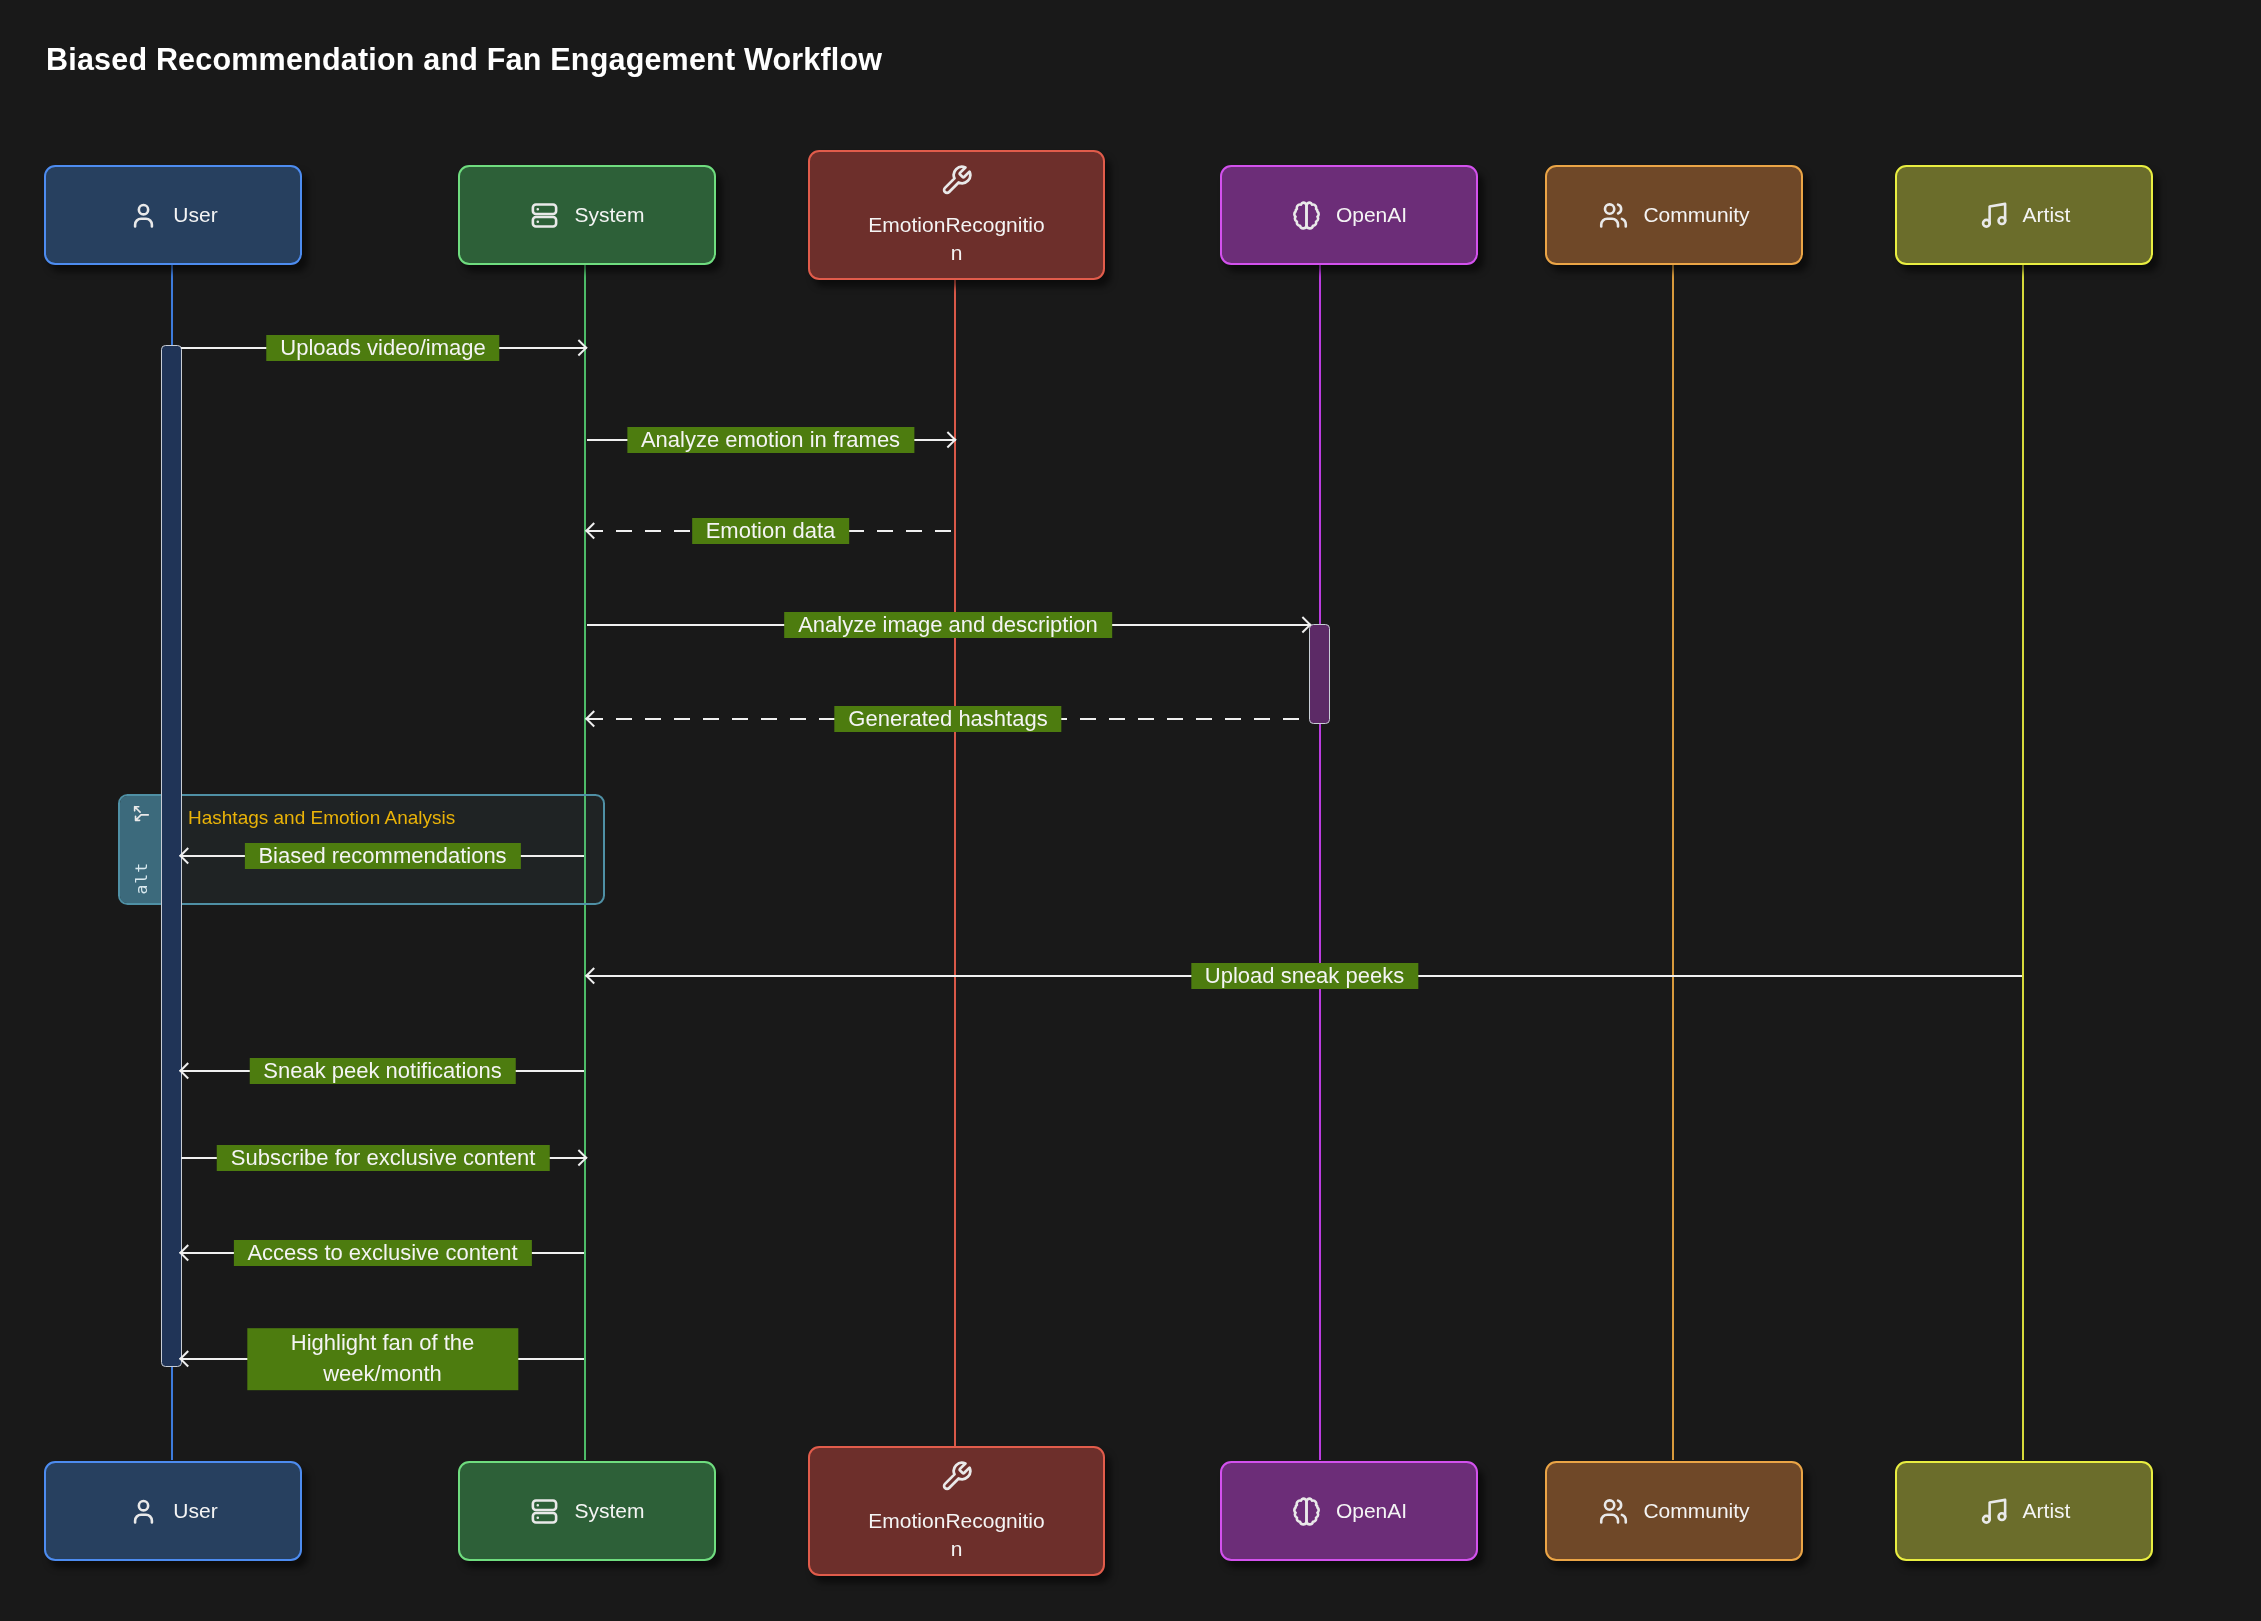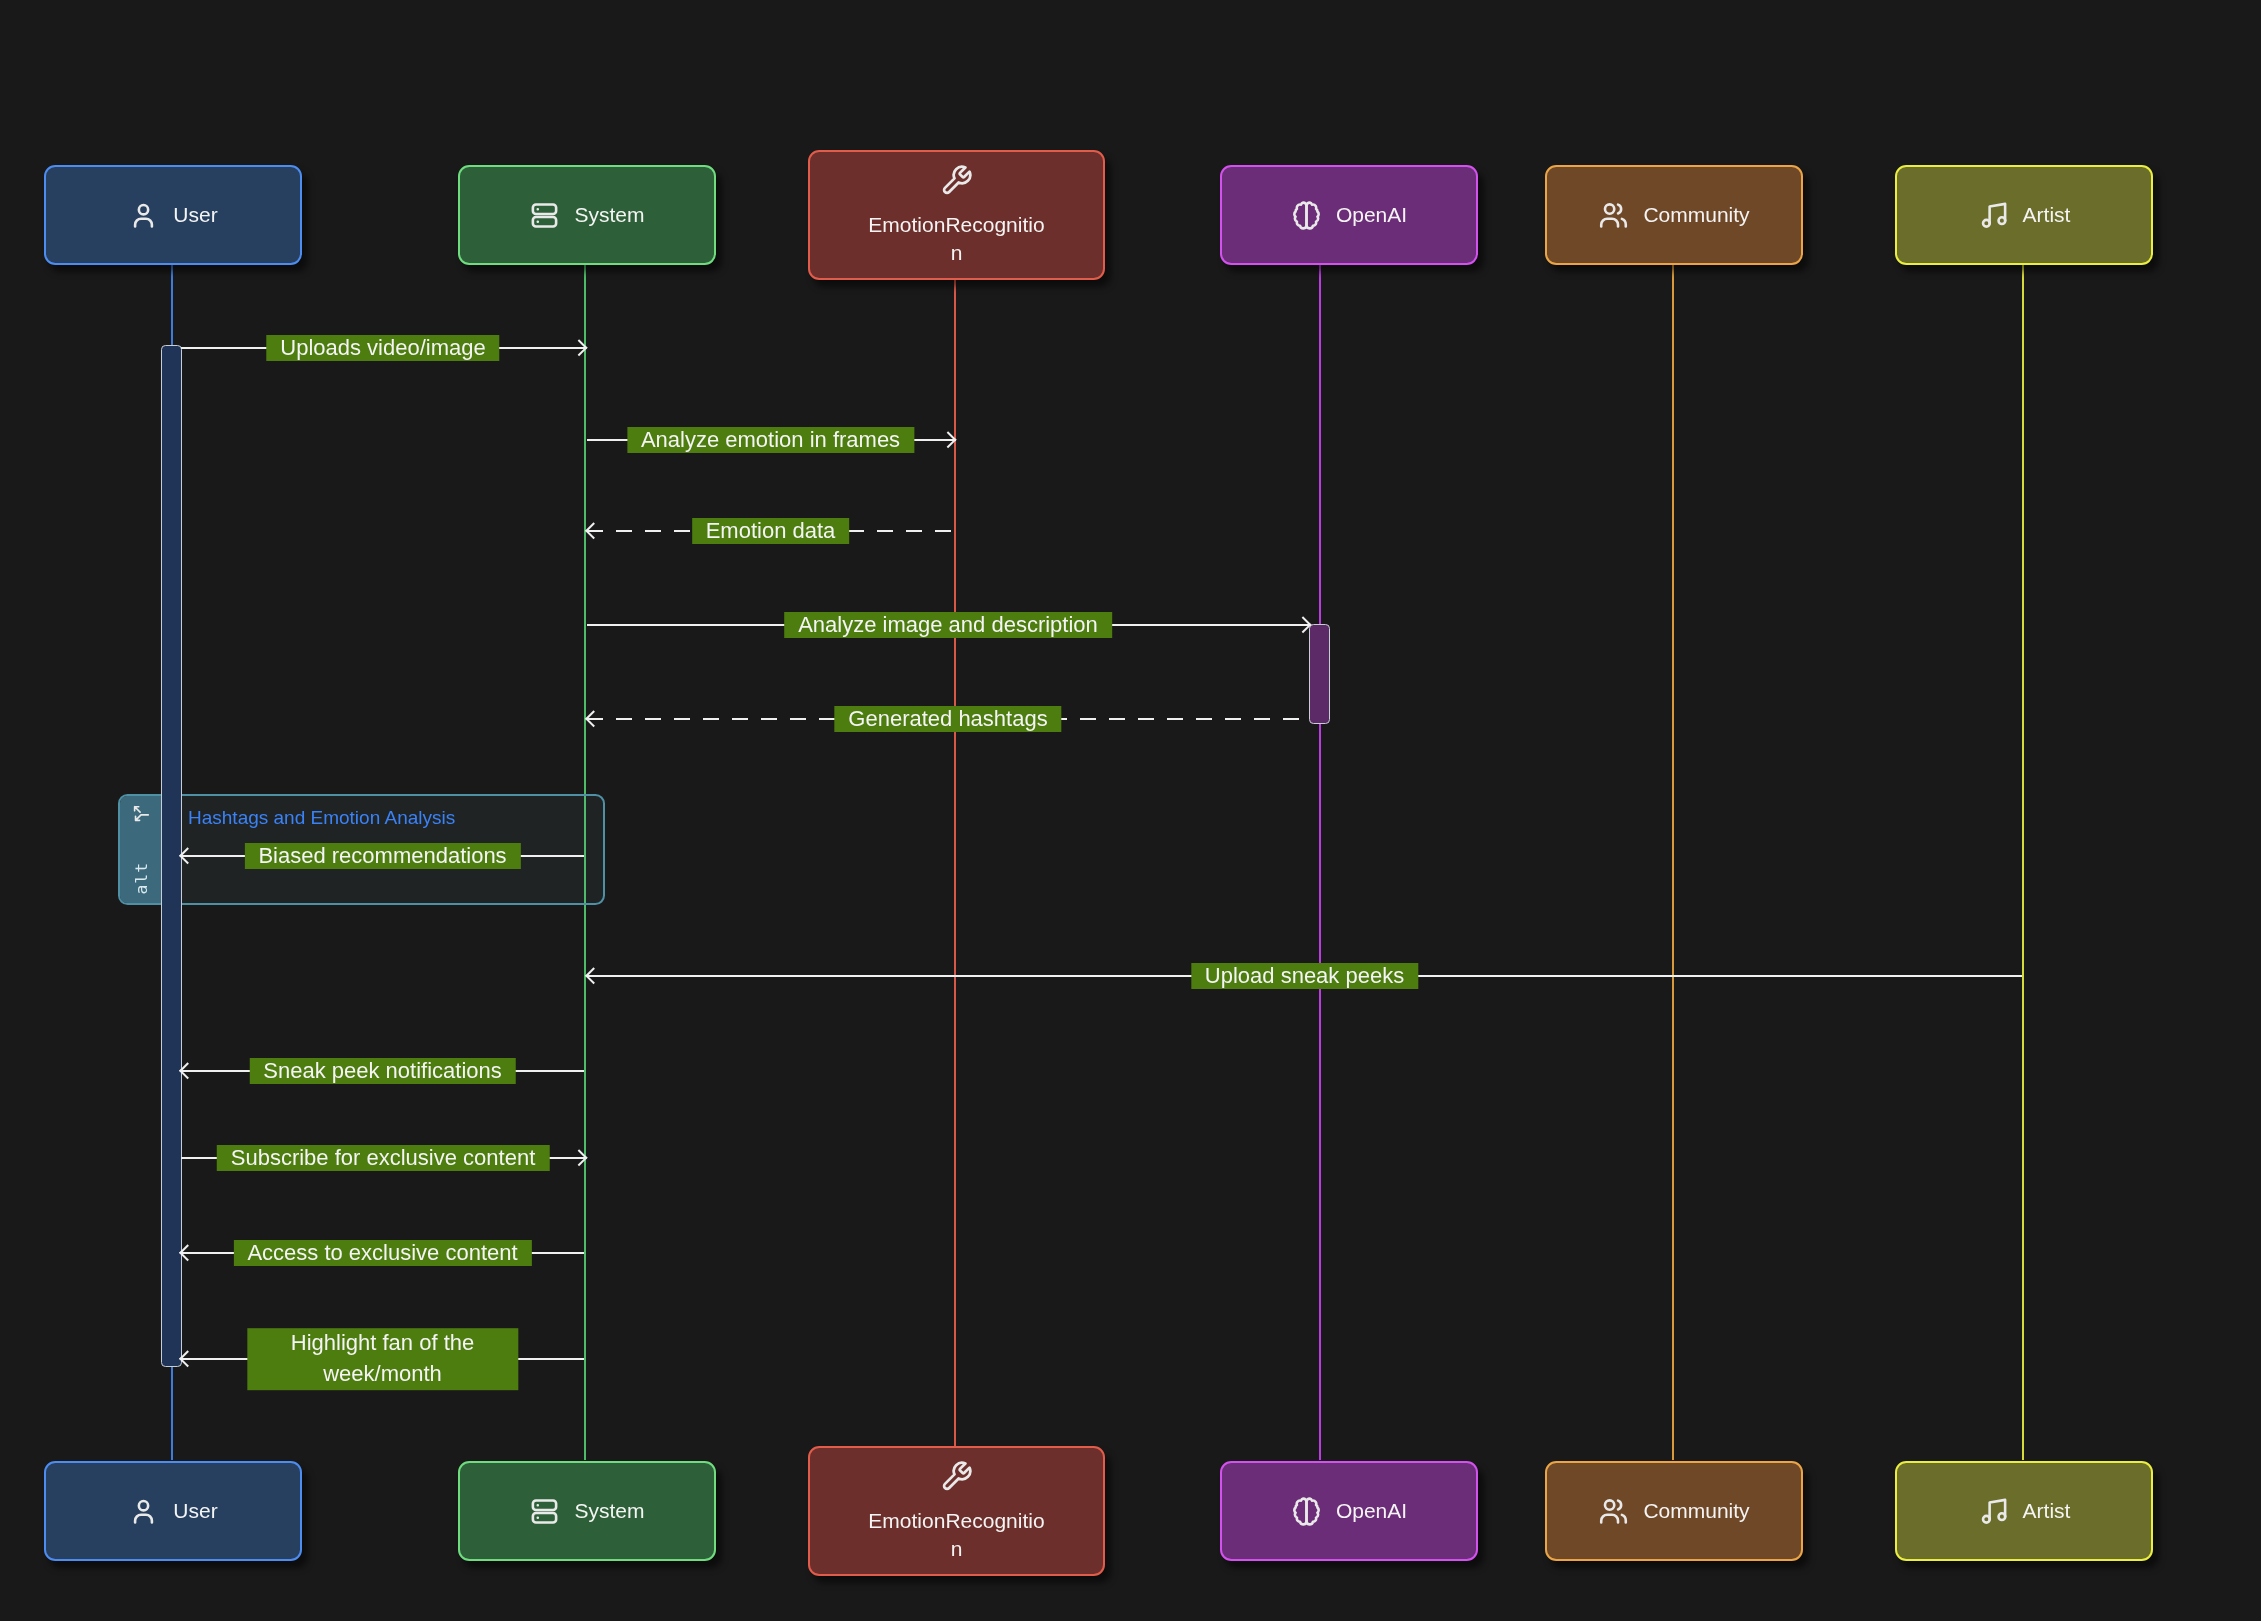--- a/index.html
+++ b/index.html
@@ -66,29 +66,30 @@
     display:flex;flex-direction:column;align-items:center;padding:7.8px 0 8.7px;
     box-sizing:border-box;
   }
   .fragment .tab svg{flex:0 0 auto;}
   .fragment .operator{
     flex:1;display:flex;align-items:center;
     writing-mode:vertical-rl;transform:rotate(180deg);
     font-family:"DejaVu Sans Mono",monospace;font-size:16.5px;color:#d9e9ef;letter-spacing:0.9px;
   }
   .fragment .condition{
-    position:absolute;left:68px;top:11.3px;font-size:19px;color:#3b82f6;white-space:nowrap;
+    position:absolute;left:68px;top:11.3px;font-size:19px;color:#eab308;white-space:nowrap;
   }
   .icon{stroke:#e9e9e9;fill:none;stroke-width:2;stroke-linecap:round;stroke-linejoin:round;}
 </style>
 </head>
 <body>
 
 <div class="canvas">
 
+  <h1 class="title">Biased Recommendation and Fan Engagement Workflow</h1>
 
   <div class="lifeline ll-user"></div>
   <div class="lifeline ll-system"></div>
   <div class="lifeline ll-emotion"></div>
   <div class="lifeline ll-openai"></div>
   <div class="lifeline ll-community"></div>
   <div class="lifeline ll-artist"></div>
 
   <div class="fragment">
     <div class="tab">

